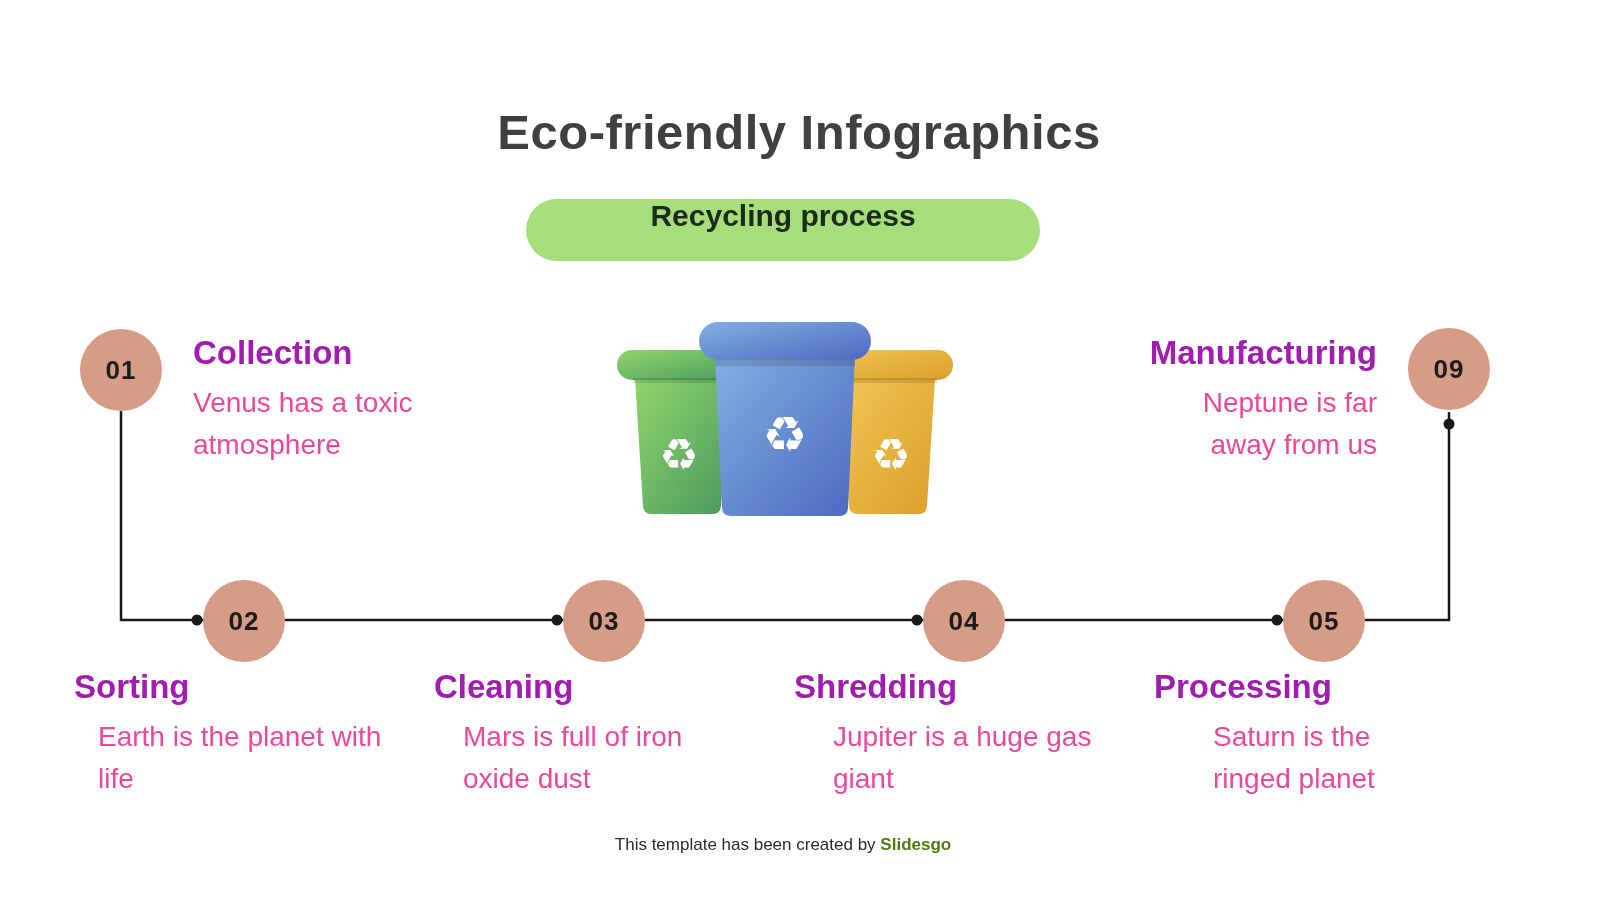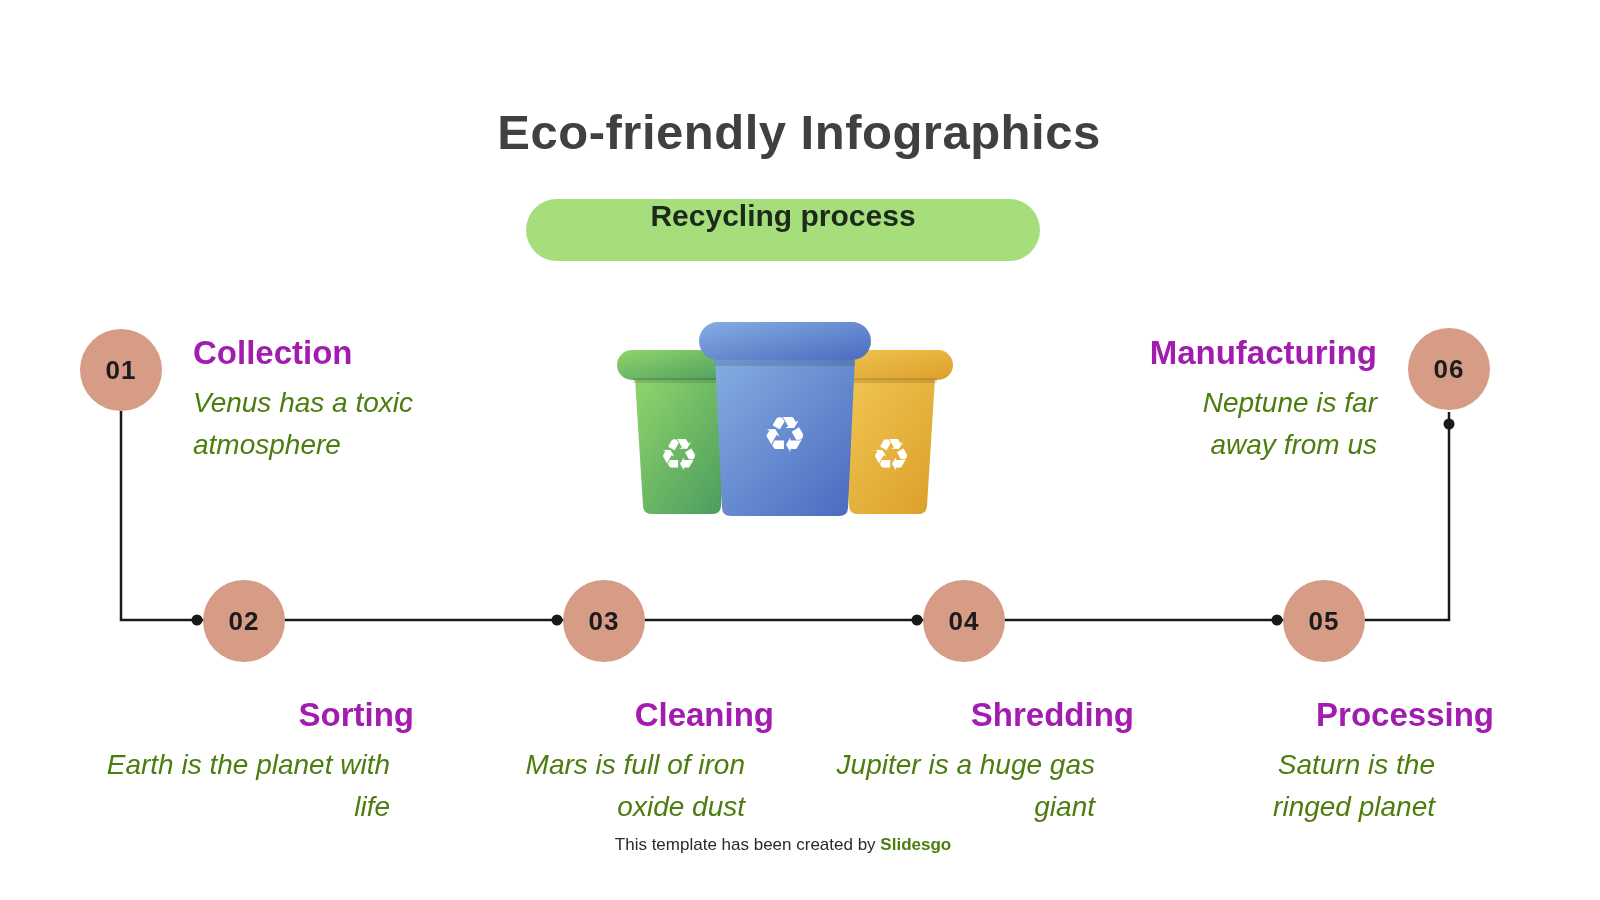--- a/index.html
+++ b/index.html
@@ -43,28 +43,28 @@
     font-size:26px;font-weight:700;color:#1c1c1c;letter-spacing:1px;
   }
   .c01{left:80px;top:329px;}
   .c02{left:203px;top:580px;}
   .c03{left:563px;top:580px;}
   .c04{left:923px;top:580px;}
   .c05{left:1283px;top:580px;}
   .c06{left:1408px;top:328px;}
 
   .step-text h3{margin:0 0 10px 0;font-size:33px;font-weight:700;color:#a21caf;}
-  .step-text p{margin:0;font-size:28px;line-height:1.5;color:#4d7c0f;font-style:italic;}
+  .step-text p{margin:0;font-size:28px;line-height:1.5;color:#ec4899;}
 
   .t01{position:absolute;left:193px;top:334px;z-index:2;}
   .t01 p{width:280px;}
   .t06{position:absolute;right:223px;top:334px;text-align:right;z-index:2;}
   .t06 p{width:232px;margin-left:auto;}
 
-  .step-bottom{position:absolute;top:668px;width:340px;text-align:right;z-index:2;margin-top:28px;}
+  .step-bottom{position:absolute;top:668px;width:340px;text-align:left;z-index:2;}
   .b02{left:74px;}
   .b03{left:434px;}
   .b04{left:794px;}
   .b05{left:1154px;}
   .b02 p{width:292px;margin:0 auto;}
   .b03 p{width:282px;margin:0 auto;}
   .b04 p{width:262px;margin:0 auto;}
   .b05 p{width:222px;margin:0 auto;}
 
   .bins{position:absolute;left:615px;top:320px;width:340px;height:200px;z-index:2;}
@@ -150,21 +150,21 @@
   <div class="step-circle c03">
       <span>03</span>
     </div>
   <div class="step-circle c04">
       <span>04</span>
     </div>
   <div class="step-circle c05">
       <span>05</span>
     </div>
   <div class="step-circle c06">
-      <span>06</span>
+      <span>09</span>
     </div>
 
   <div class="step-text t01">
     <h3>Collection</h3>
     <p>Venus has a toxic atmosphere</p>
   </div>
 
   <div class="step-text t06">
     <h3>Manufacturing</h3>
     <p>Neptune is far away from us</p>

